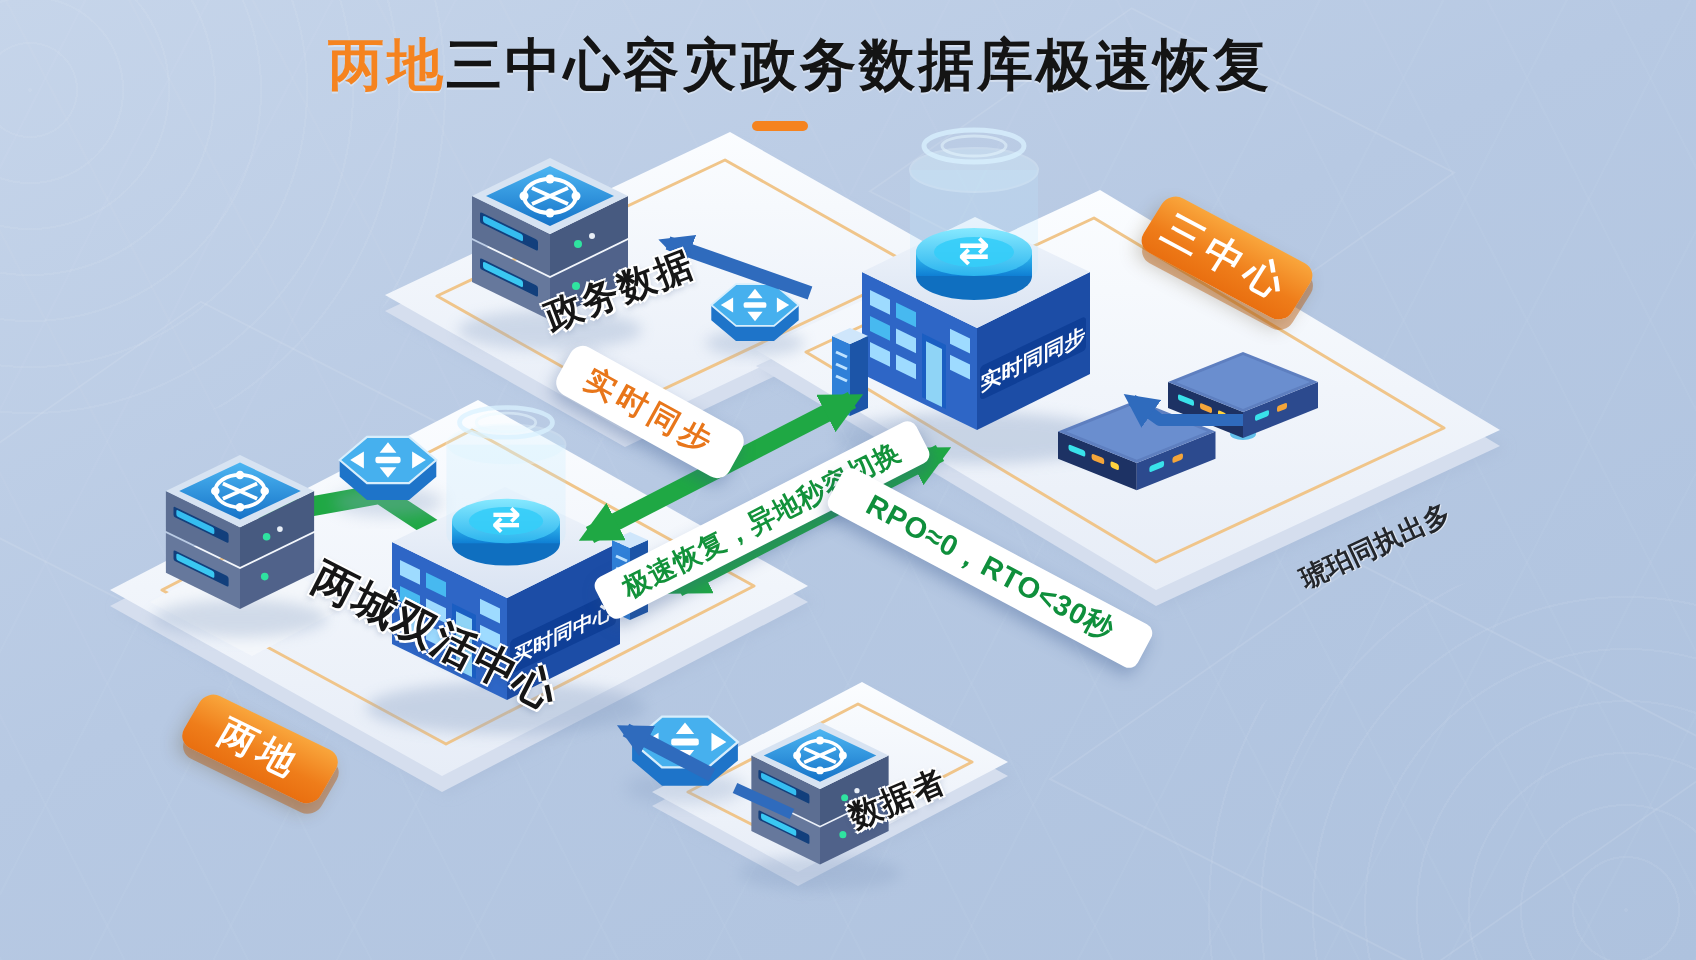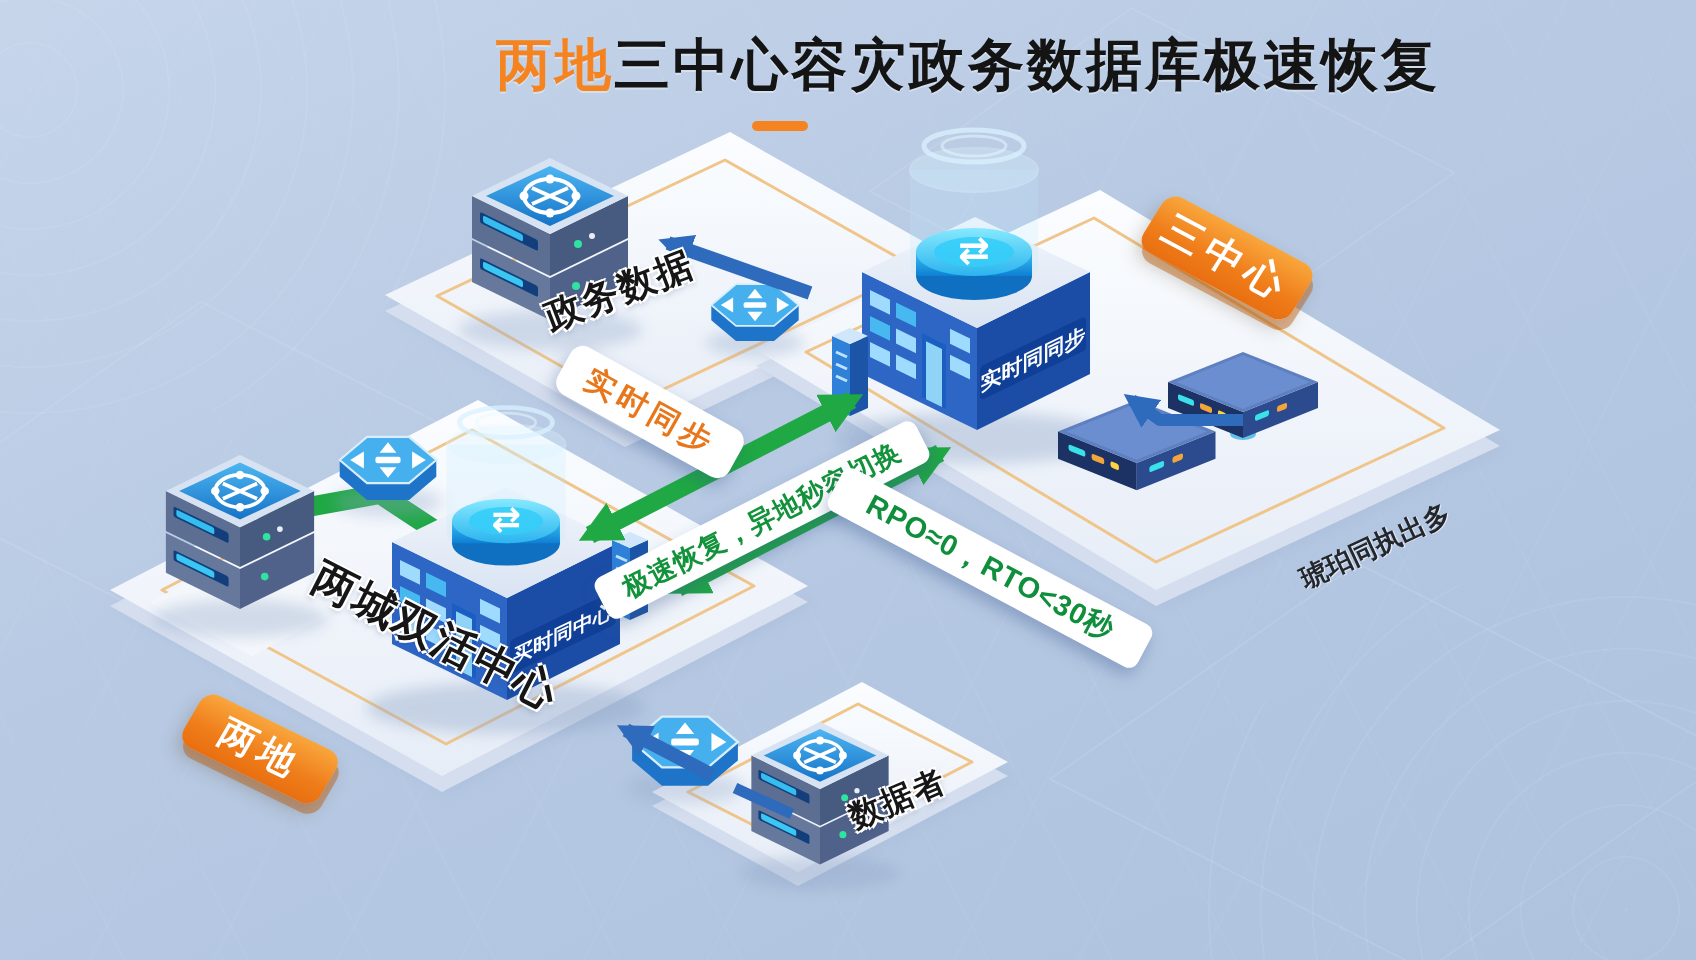--- a/index.html
+++ b/index.html
@@ -21,21 +21,21 @@
     background:repeating-radial-gradient(circle at 50% 50%, rgba(255,255,255,.12) 0 2px, transparent 2px 46px);}
   .bg-waves-br{right:-380px;bottom:-300px;
     background:repeating-radial-gradient(circle at 50% 50%, rgba(255,255,255,.12) 0 2px, transparent 2px 52px);}
   .bg-diamond{position:absolute;border:2px solid rgba(255,255,255,.10);pointer-events:none;
     transform:rotate(27deg) skewX(-28deg);}
   .d1{left:40px;top:330px;width:360px;height:300px;}
   .d2{left:1180px;top:600px;width:420px;height:330px;}
   .d3{left:980px;top:40px;width:360px;height:280px;}
 
   
-  .title{position:absolute;left:160px;top:28px;width:1280px;text-align:right;
+  .title{position:absolute;left:160px;top:28px;width:1280px;text-align:center;
     font-size:56px;font-weight:900;letter-spacing:3px;color:#141414;
     text-shadow:0 2px 0 rgba(255,255,255,.35);}
   .title .hl{color:#f5831f;}
   .title-underline{position:absolute;left:752px;top:121px;width:56px;height:10px;
     border-radius:5px;background:#f5831f;}
 
   svg{position:absolute;left:0;top:0;}
 
   
   .lbl{position:absolute;font-weight:900;white-space:nowrap;}

